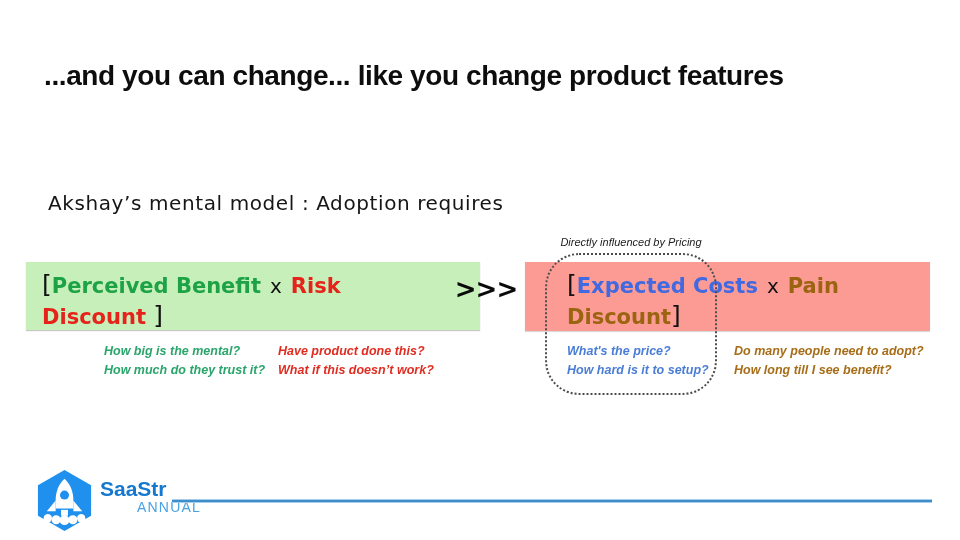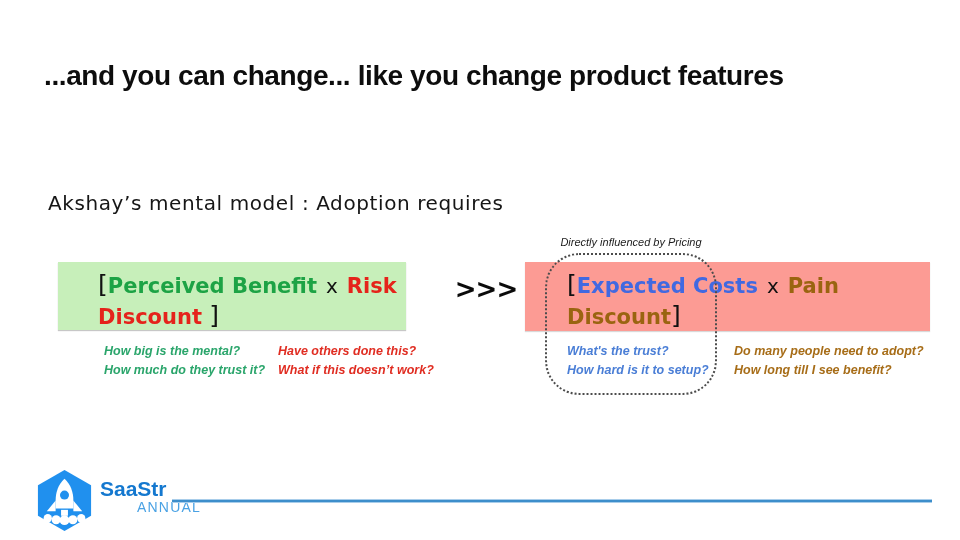--- a/index.html
+++ b/index.html
@@ -35,22 +35,22 @@
     color:#0d0d0d;
   }
   .subtitle{
     left:48px; top:191px; width:600px;
     font-size:20px; color:#161616; letter-spacing:0.6px;
   }
 
   .formula-box{
     top:262px; height:68px;
   }
-  .box-left{ left:58px; width:348px; background:var(--left-box-bg);
-    box-shadow:0 1px 1px rgba(0,0,0,0.22);padding-left:24px; }
+  .box-left{ left:26px; width:454px; background:var(--left-box-bg);
+    box-shadow:0 1px 1px rgba(0,0,0,0.22); }
   .box-right{ left:525px; width:405px; height:69px; background:var(--right-box-bg);
     box-shadow:0 1px 1px rgba(0,0,0,0.15); }
 
   .formula{
     padding-top:8px; font-size:21px; font-weight:bold; line-height:29px;
     white-space:nowrap;
   }
   .box-left .formula{ padding-left:16px; }
   .box-right .formula{ padding-left:42px; }
   .bracket{ font-weight:normal; font-size:25px; color:#111; }
@@ -128,25 +128,25 @@
 </div>
 
 <div class="abs annotation">Directly influenced by Pricing</div>
 <div class="abs dotted-region"></div>
 
 <div class="abs q-block q1">
   <div>How big is the mental?</div>
   <div>How much do they trust it?</div>
 </div>
 <div class="abs q-block q2">
-  <div>Have others done this?</div>
+  <div>Have product done this?</div>
   <div>What if this doesn’t work?</div>
 </div>
 <div class="abs q-block q3">
-  <div>What's the trust?</div>
+  <div>What's the price?</div>
   <div>How hard is it to setup?</div>
 </div>
 <div class="abs q-block q4">
   <div>Do many people need to adopt?</div>
   <div>How long till I see benefit?</div>
 </div>
 
 <svg class="abs logo-hex" viewBox="0 0 64 64" aria-hidden="true">
   <polygon points="32,1 59,16.5 59,47.5 32,63 5,47.5 5,16.5" fill="var(--hexagon-blue)"></polygon>
   <path d="M32 10 C38.5 16 41 24 41 32 L41 40 L23 40 L23 32 C23 24 25.5 16 32 10 Z" fill="#ffffff"></path>

